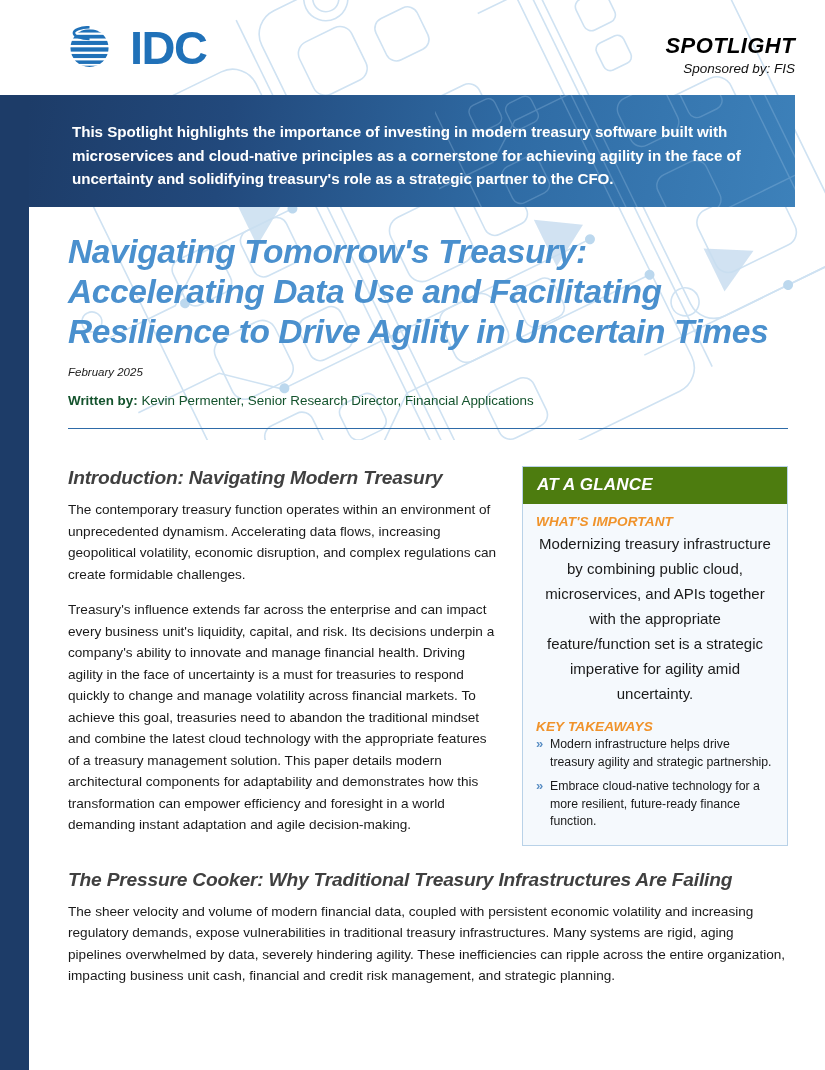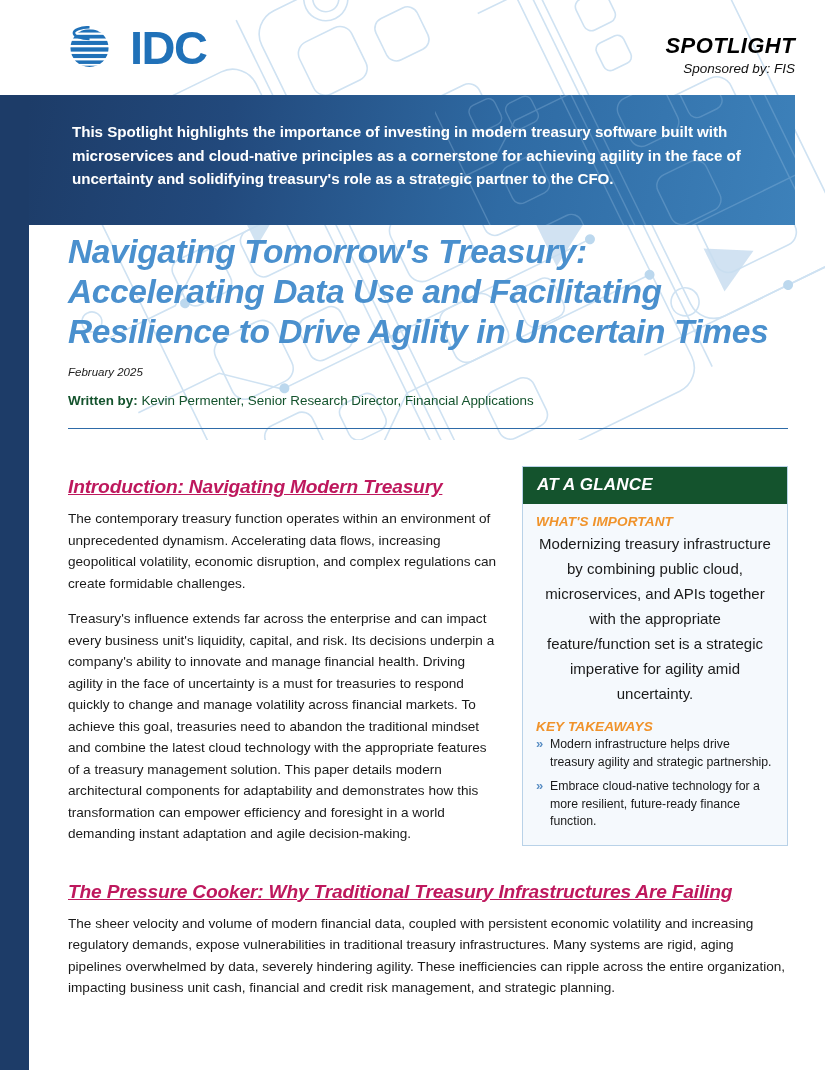--- a/index.html
+++ b/index.html
@@ -61,21 +61,21 @@
     color: #000000; letter-spacing: 0.4px; line-height: 25px;
   }
   #spotlight-sponsor {
     font-size: 13.5px; font-style: italic; color: #111111;
     margin-top: 3px; line-height: 16px;
   }
 
   
   #banner {
     position: absolute; left: 29px; top: 95px;
-    width: 766px; height: 130px;
+    width: 766px; height: 112px;
     background: linear-gradient(100deg, #1d3c68 0%, #22497c 26%, #2f6ba4 62%, #3d81ba 100%);
     z-index: 5;
     overflow: hidden;
   }
   #banner-wm { position:absolute; right:-60px; top:-120px; opacity:.30; }
   #banner-text {
     position: relative;
     margin: 25px 26px 0 43px;
     color: #ffffff;
     font-size: 15.2px;
@@ -119,28 +119,27 @@
     z-index: 3;
   }
 
   
   #body-area {
     position: absolute; left: 68px; top: 466px;
     width: 720px;
     z-index: 3;
   }
   h2.section {
-    margin: 9px 0 9px 0;
+    margin: 0 0 9px 0;
     font-size: 19.2px;
     font-weight: bold;
     font-style: italic;
-    color: #be185d;
+    color: #404040;
     line-height: 24px;
     letter-spacing: -0.2px;
-    text-decoration: underline;
   }
   p.para {
     margin: 0 0 14px 0;
     font-size: 13.6px;
     color: #1a1a1a;
     line-height: 21.5px;
   }
   p.para:last-child { margin-bottom: 0; }
 
   
@@ -148,21 +147,21 @@
     float: right;
     width: 266px;
     margin: 0 0 10px 22px;
   }
 
   #glance {
     border: 1px solid #b9d2e8;
     background: #f5f9fd;
   }
   #glance-header {
-    background: #14532d;
+    background: #4d7c0f;
     color: #ffffff;
     font-size: 17px;
     font-weight: bold;
     font-style: italic;
     letter-spacing: 0.2px;
     padding: 8px 14px 9px 14px;
   }
   #glance-body { padding: 10px 13px 14px 13px; }
   .glance-sub {
     color: #f0932b;

